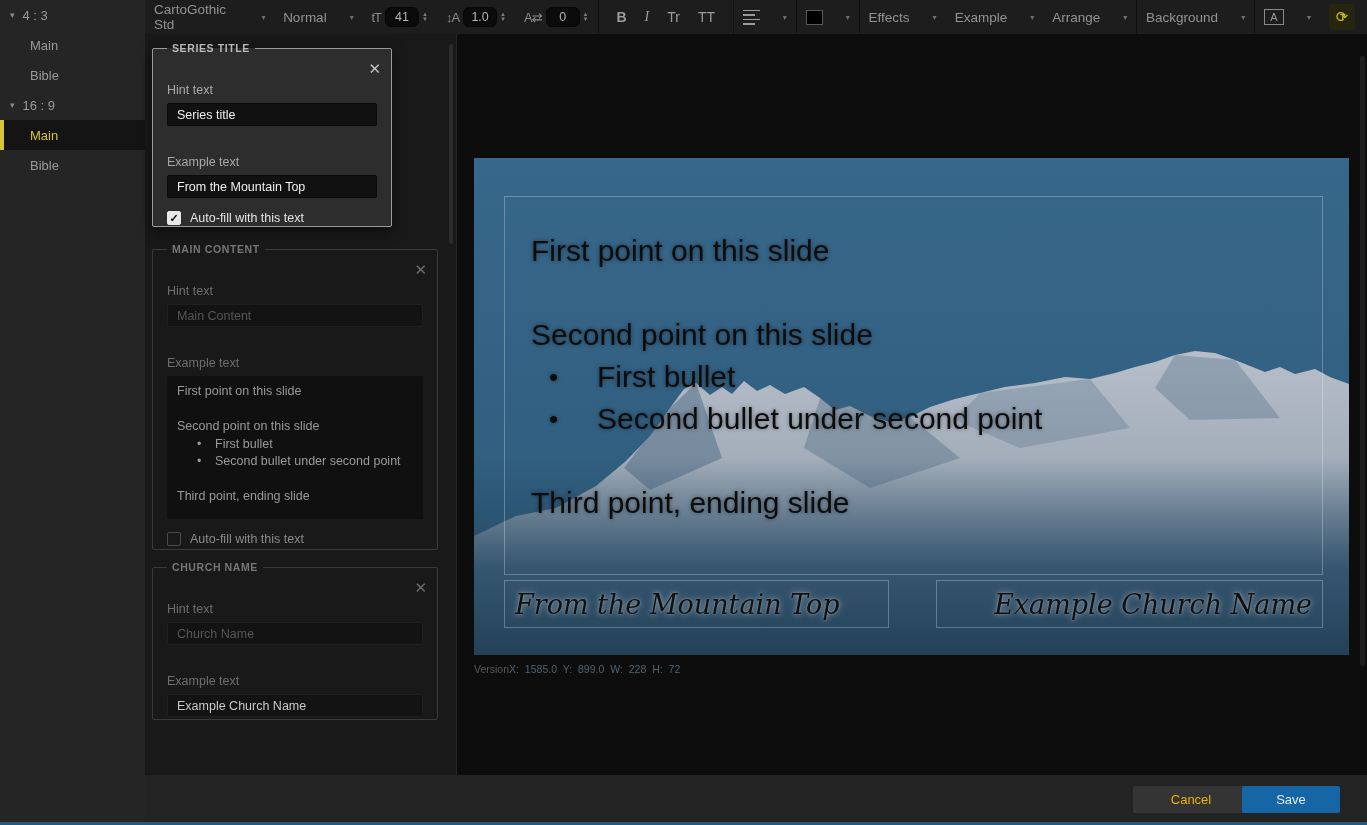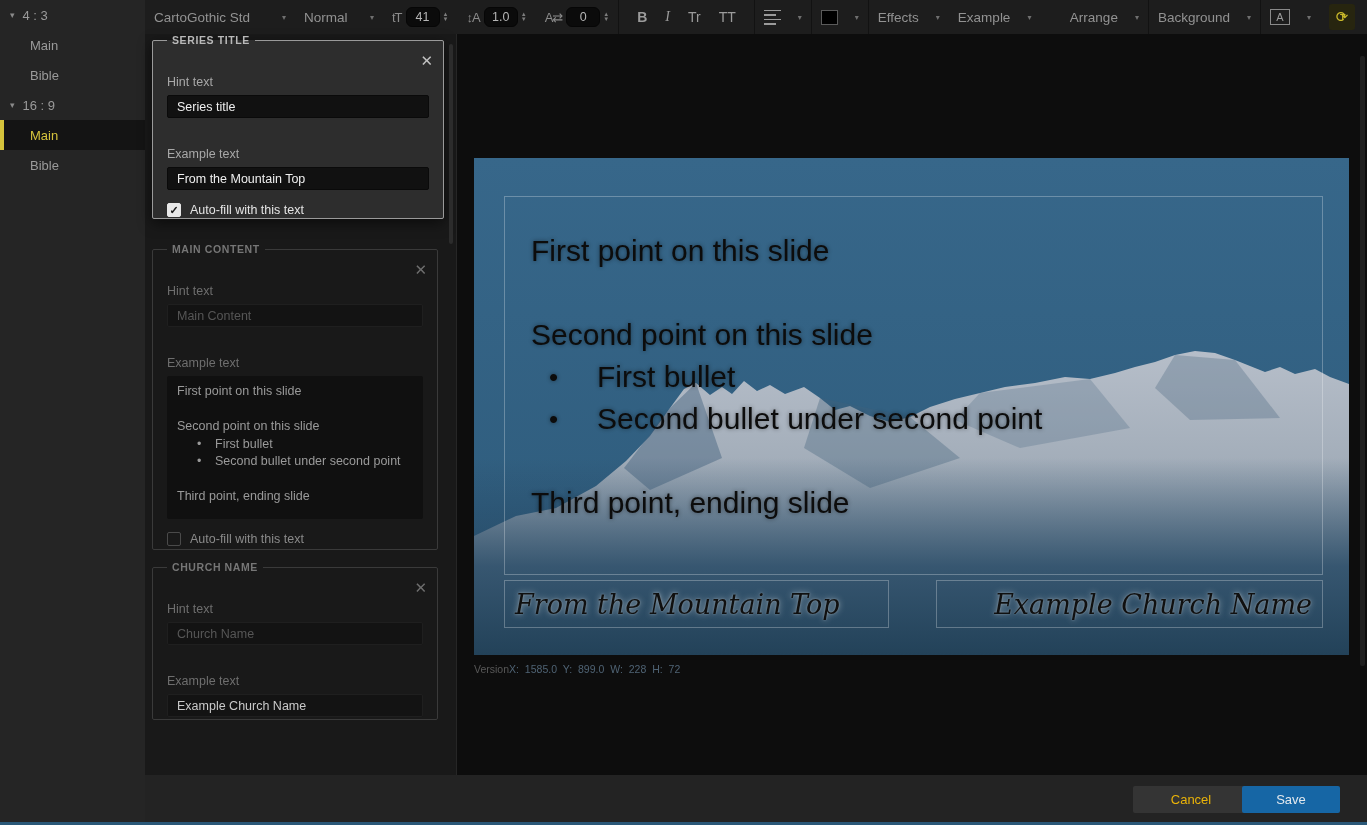--- a/index.html
+++ b/index.html
@@ -20,21 +20,21 @@
   .side-row { height:30px; display:flex; align-items:center; color:#9a9a9a; font-size:13px;
               padding-left:30px; position:relative; cursor:default; }
   .side-row.group { padding-left:10px; }
   .side-row .tri { font-size:9px; color:#8a8a8a; margin-right:8px; }
   .side-row.selected { background:#141414; color:#d5c33c; }
   .side-row.selected::before { content:""; position:absolute; left:0; top:0; width:4px; height:100%; background:#d5c33c; }
 
   
   .tb-group { display:flex; align-items:center; height:100%; padding:0 9px; }
   .tb-sep   { width:1px; height:34px; background:#121212; }
-  .tb-dd    { display:flex; align-items:center; gap:17px; cursor:default; }
+  .tb-dd    { display:flex; align-items:center; gap:23px; cursor:default; }
   .tb-caret { font-size:8px; color:#6f6f6f; }
   .tb-icon  { color:#8b8b8b; font-size:13px; margin-right:4px; letter-spacing:-1px; }
   .tb-num   { background:#0b0b0b; border:1px solid #060606; border-radius:6px; color:#b5b5b5;
               width:34px; height:20px; font-size:12.5px; text-align:center; display:flex;
               align-items:center; justify-content:center; }
   .tb-step  { display:flex; flex-direction:column; margin-left:3px; color:#7d7d7d; font-size:6px; line-height:5px; }
   .tb-btn   { padding:0 9px; font-size:14px; color:#9b9b9b; cursor:default; }
   .tb-btn.bold { font-weight:bold; }
   .tb-btn.italic { font-style:italic; font-family:"Liberation Serif", serif; }
   .align-icon { width:17px; display:flex; flex-direction:column; gap:3px; }
@@ -125,21 +125,21 @@
   <div class="side-row">
     <span>Bible</span>
   </div>
 </div>
 
 <div class="toolbar">
   <div class="tb-group tb-dd" style="width:150px; justify-content:space-between;">
     <span>CartoGothic Std</span>
     <span class="tb-caret">▾</span>
   </div>
-  <div class="tb-group tb-dd" style="width:88px; justify-content:space-between;">
+  <div class="tb-group tb-dd" style="width:88px; justify-content:center;">
     <span>Normal</span>
     <span class="tb-caret">▾</span>
   </div>
   <div class="tb-group">
     <span class="tb-icon">tT</span>
     <span class="tb-num">41</span>
     <span class="tb-step">▲<br>▼</span>
   </div>
   <div class="tb-group">
     <span class="tb-icon">↕A</span>
@@ -200,21 +200,21 @@
   <div class="tb-group" style="padding-right:12px;">
     <span class="autofit-icon">
       <span>⟳</span>
       <span class="t">T</span>
     </span>
   </div>
 </div>
 
 <div class="panelcol">
 
-  <fieldset class="panel active" style="left:7px; top:0; width:292px; height:185px;">
+  <fieldset class="panel active" style="left:7px; top:8px; width:240px; height:185px;">
     <legend>SERIES TITLE</legend>
     <span class="close">✕</span>
     <label class="fld">Hint text</label>
     <input type="text" value="Series title" style="">
     <label class="fld">Example text</label>
     <input type="text" value="From the Mountain Top" style="">
     <div class="chk-row">
       <span class="chk checked">✓</span>
       <span>Auto-fill with this text</span>
     </div>

